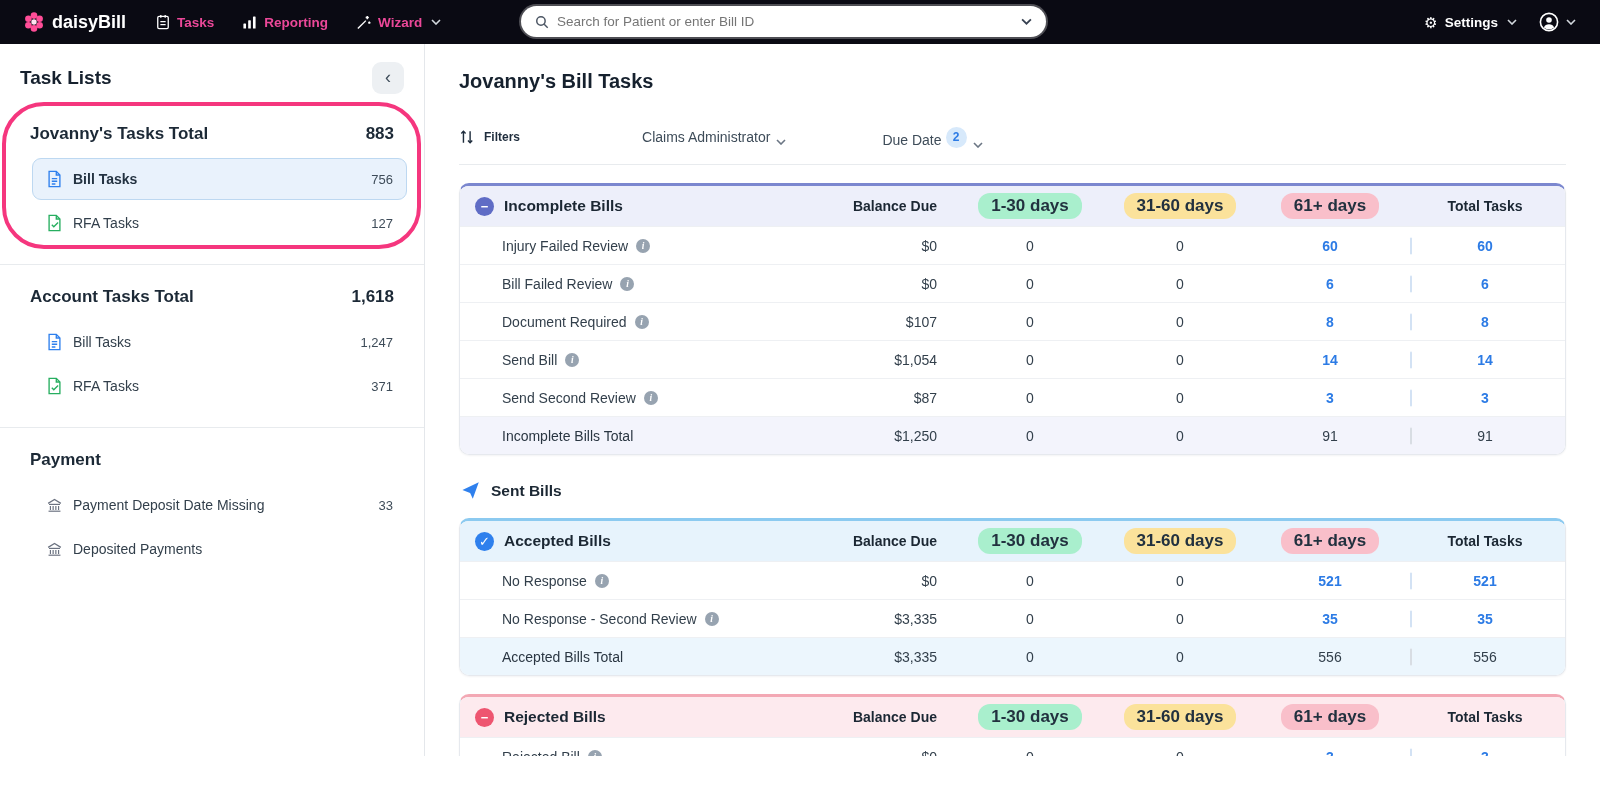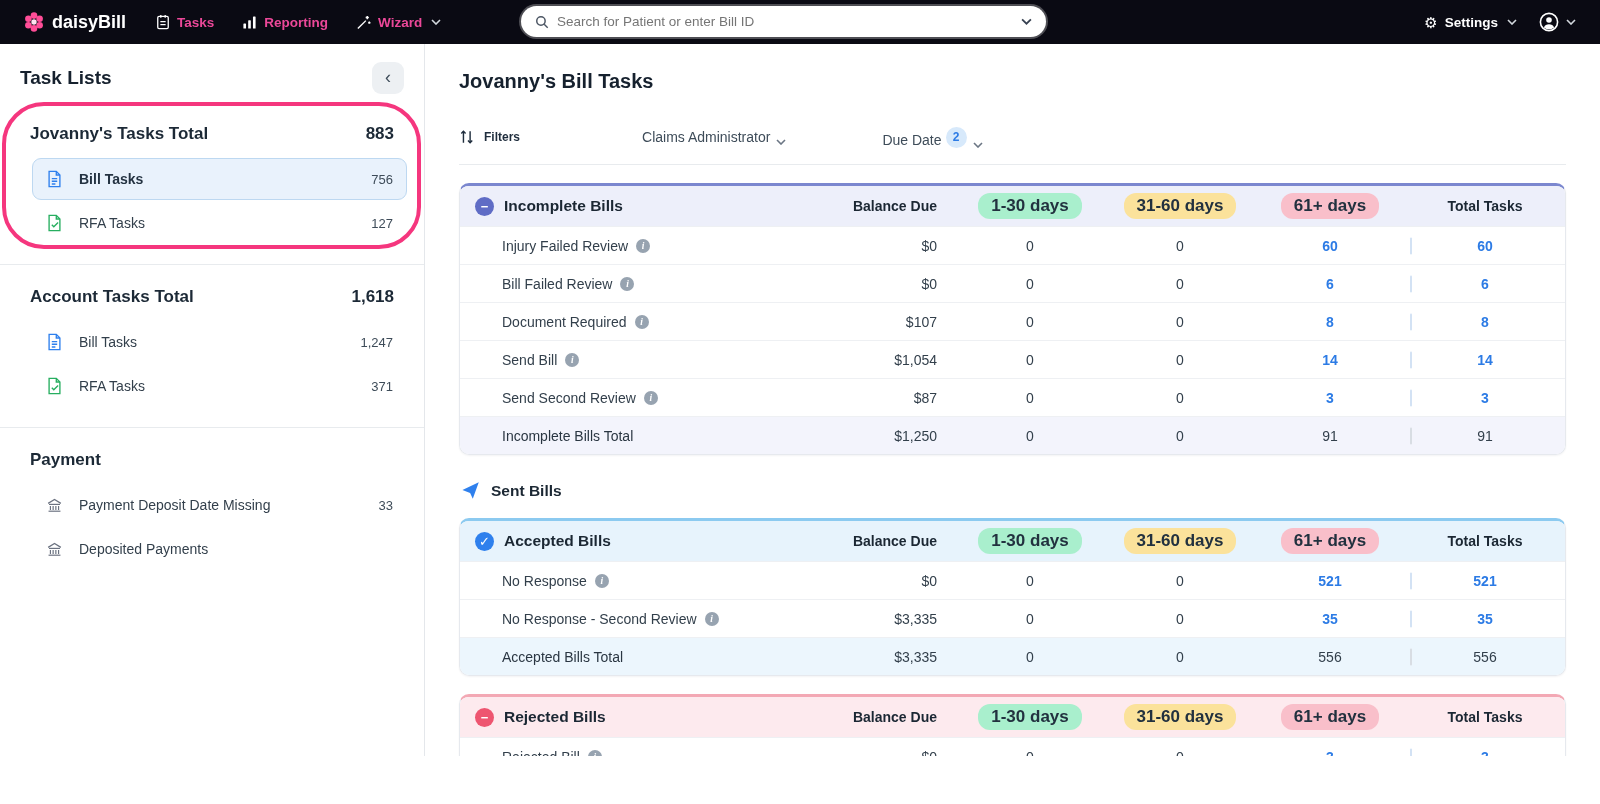--- a/index.html
+++ b/index.html
@@ -30,21 +30,21 @@
   .main{flex:1;padding:18px 34px 0 34px;overflow:hidden}
 
   
   .sidebar-head{display:flex;align-items:center;justify-content:space-between;padding:4px 20px 16px 20px}
   .sidebar-title{font-size:19px;font-weight:700;color:#16212e}
   .collapse-btn{width:32px;height:32px;border-radius:9px;background:#edf0f3;display:flex;align-items:center;
     justify-content:center;font-size:18px;color:#3e4c59;line-height:1;padding-bottom:2px}
   .s-group{padding:6px 17px 10px}
   .s-group-head{display:flex;justify-content:space-between;align-items:center;padding:8px 13px 12px;
     font-size:17px;font-weight:700;color:#1c2936}
-  .s-item{display:flex;align-items:center;gap:16px;height:42px;margin:2px 0 2px 15px;padding:0 13px;
+  .s-item{display:flex;align-items:center;gap:10px;height:42px;margin:2px 0 2px 15px;padding:0 13px;
     border:1px solid transparent;border-radius:9px;font-size:14px;color:#323f4b}
   .s-item.selected{background:#e9f2fc;border-color:#bdd8f1}
   .s-item.selected .s-item-label{font-weight:600;color:#243342}
   .s-item-label{flex:1}
   .s-item-count{font-size:13px;color:#3e4c59}
   .s-divider{height:1px;background:#e8ebee;margin:8px 0}
   .annotation-ring{position:absolute;left:2px;top:58px;width:419px;height:147px;border:4px solid var(--ann,#f5367e);
     border-radius:42px;pointer-events:none;z-index:10}
 
   

